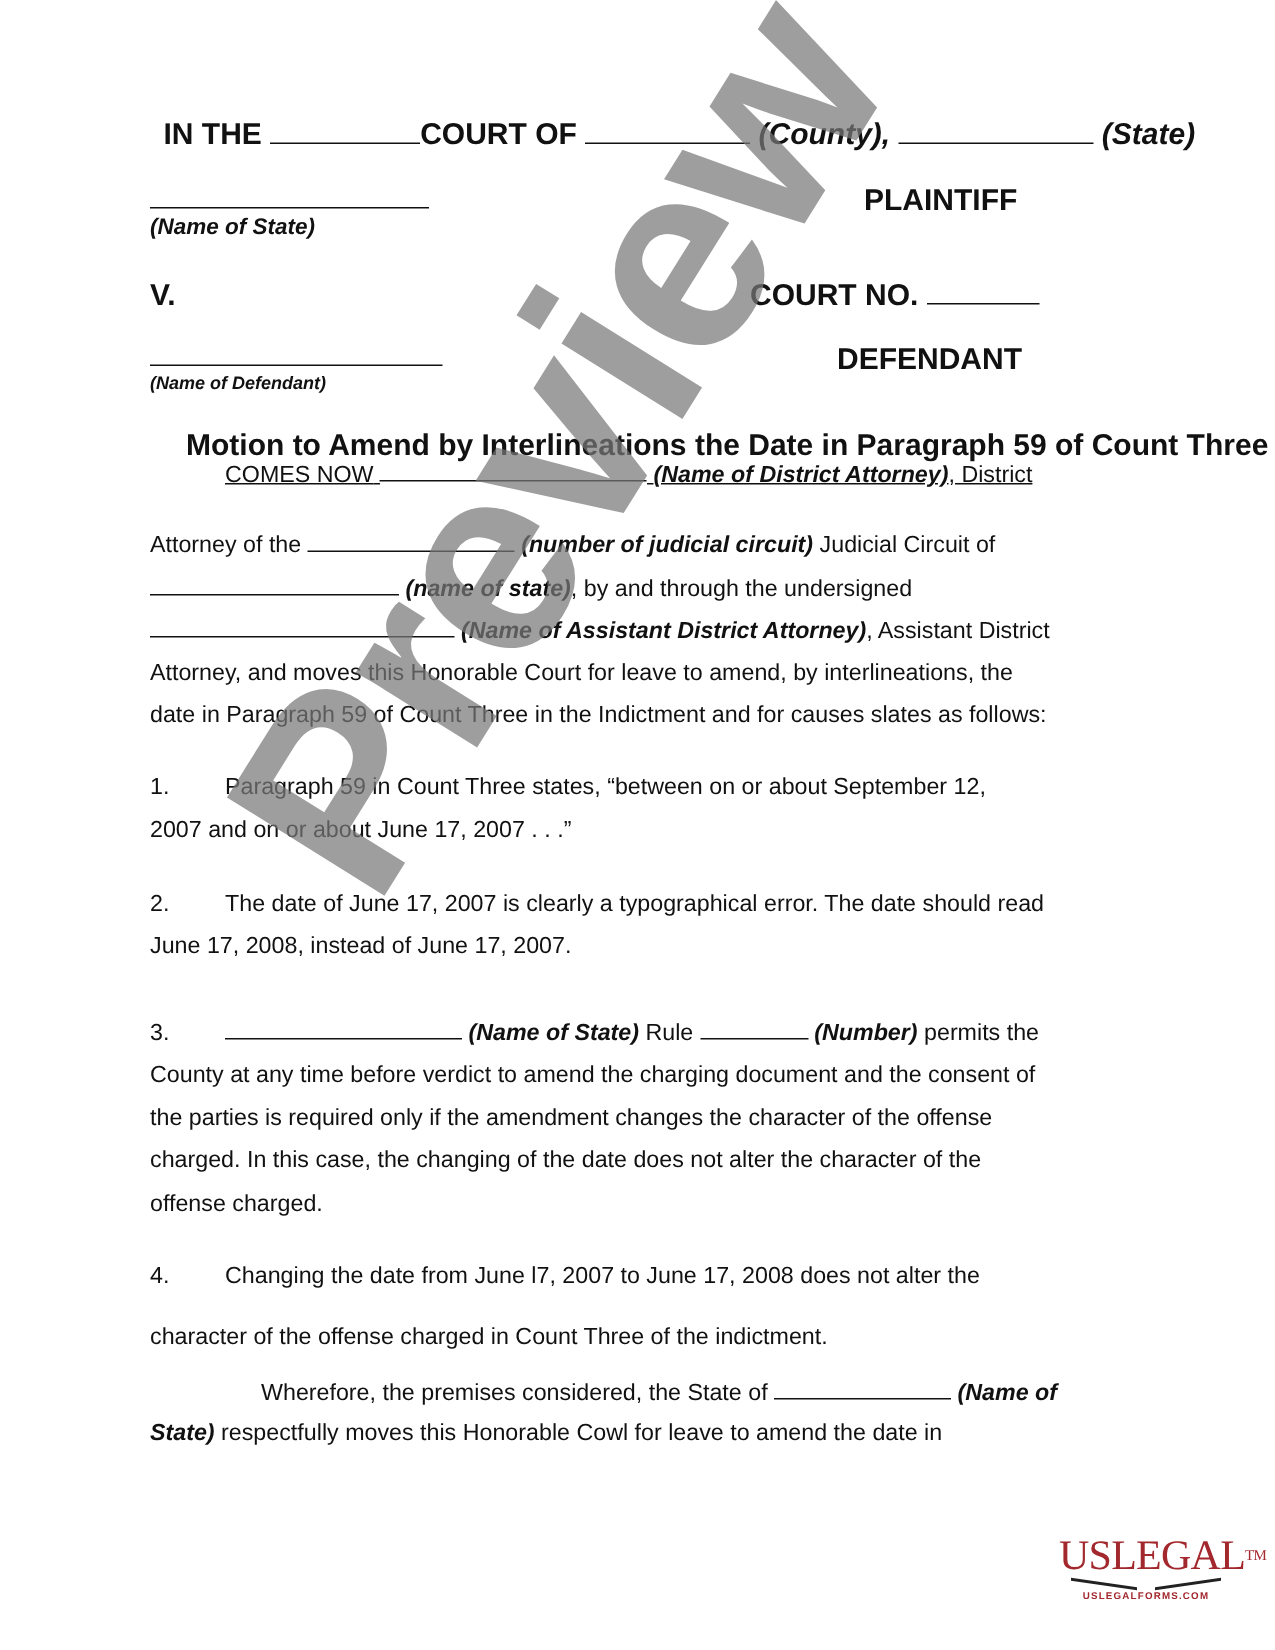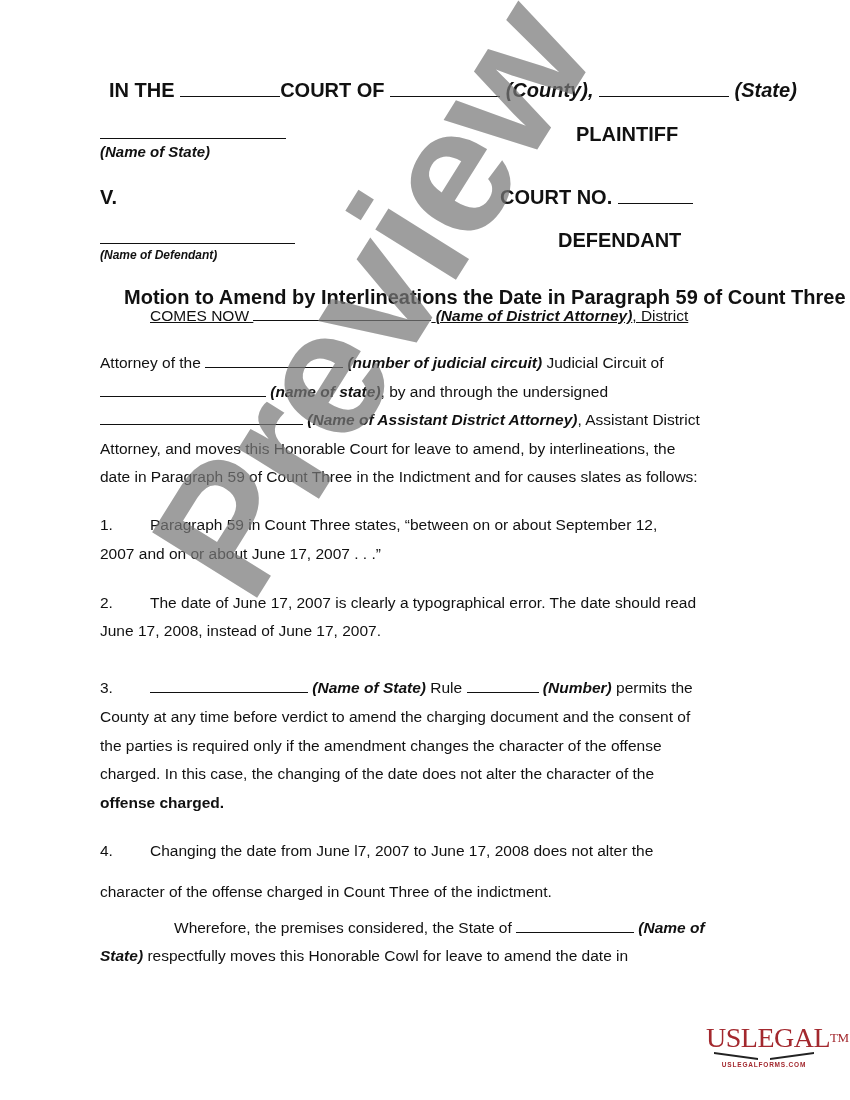--- a/index.html
+++ b/index.html
@@ -14,21 +14,21 @@
   .hdr { font-size: 20px; font-weight: bold; }
   .sig { position: absolute; border-bottom: 1.6px solid #111; height: 0; }
   .num { display: inline-block; width: 50px; }
   .watermark {
     position: absolute; left: 110px; top: 520px; transform-origin: 0 0;
     transform: rotate(-58deg); font-size: 180px; font-weight: bold; color: rgba(120,120,120,0.72);
     font-family: "Liberation Sans", sans-serif; letter-spacing: -4px; pointer-events: none; white-space: nowrap;
   }
   .logo { position: absolute; left: 706px; top: 1024px; width: 116px; text-align: center; }
   .logo-word { font-family: "Liberation Serif", serif; color: #a3282e; font-size: 28px; letter-spacing: -0.5px; line-height: 28px; }
-  .logo-tm { font-size: 13px; vertical-align: top; color: #a3282e; }
+  .logo-tm { font-size: 10px; vertical-align: top; color: #a3282e; }
   .logo-url { font-size: 6.5px; color: #a3282e; letter-spacing: 0.8px; font-weight: bold; }
   .wing { height: 6px; margin: 1px auto 2px; width: 100px; position: relative; }
   .wing:before, .wing:after { content: ""; position: absolute; top: 2px; width: 44px; height: 2px; background: #222; }
   .wing:before { left: 0; transform: skewY(8deg); }
   .wing:after { right: 0; transform: skewY(-8deg); }
 </style>
 </head>
 <body>
 
 <div class="abs hdr" style="left:109px; top:79px;">
@@ -88,21 +88,21 @@
 <div class="abs line" style="left:100px; top:621px;">June 17, 2008, instead of June 17, 2007.</div>
 
 <div class="abs line" style="left:100px; top:678px;">
   <span class="num">3.</span><span class="blank" style="width:158px;"></span>
   <span class="bi">(Name of State)</span><span> Rule </span><span class="blank" style="width:72px;"></span>
   <span class="bi">(Number)</span><span> permits the</span>
 </div>
 <div class="abs line" style="left:100px; top:707px;">County at any time before verdict to amend the charging document and the consent of</div>
 <div class="abs line" style="left:100px; top:736px;">the parties is required only if the amendment changes the character of the offense</div>
 <div class="abs line" style="left:100px; top:764px;">charged. In this case, the changing of the date does not alter the character of the</div>
-<div class="abs line" style="left:100px; top:793px;font-weight:bold;">offense charged.</div>
+<div class="abs line" style="left:100px; top:793px;">offense charged.</div>
 
 <div class="abs line" style="left:100px; top:841px;">
   <span class="num">4.</span><span>Changing the date from June l7, 2007 to June 17, 2008 does not alter the</span>
 </div>
 <div class="abs line" style="left:100px; top:870px;margin-top:12px;">character of the offense charged in Count Three of the indictment.</div>
 
 <div class="abs line" style="left:150px; top:918px;margin-left:24px;">
   <span>Wherefore, the premises considered, the State of</span>
   <span class="blank" style="width:118px;"></span>
   <span class="bi">(Name of</span>

